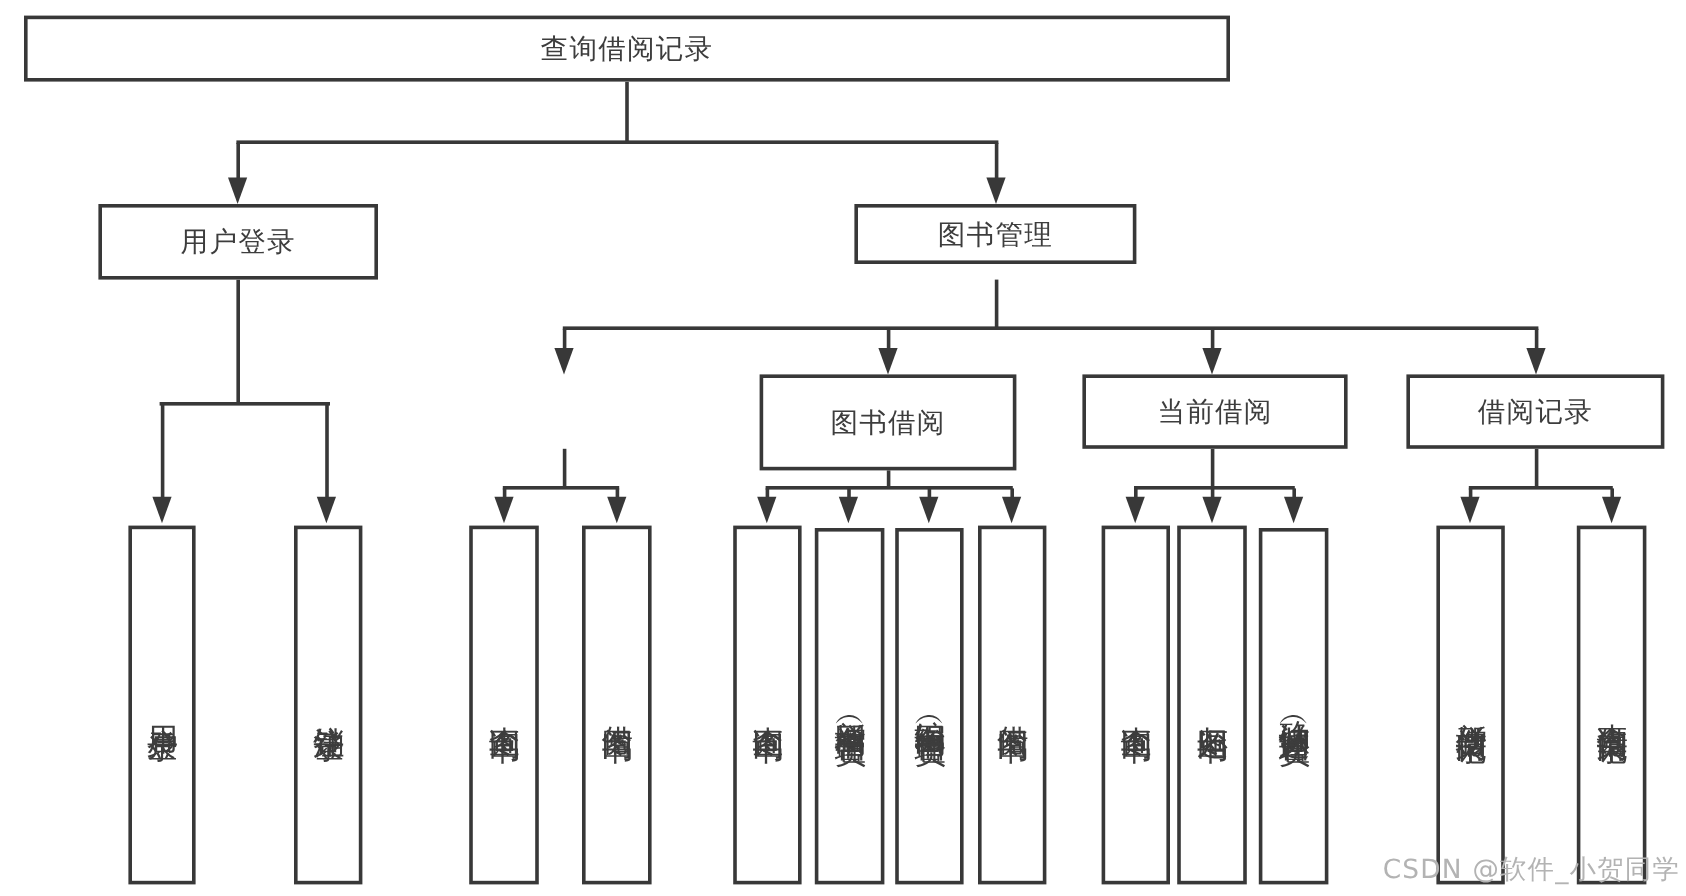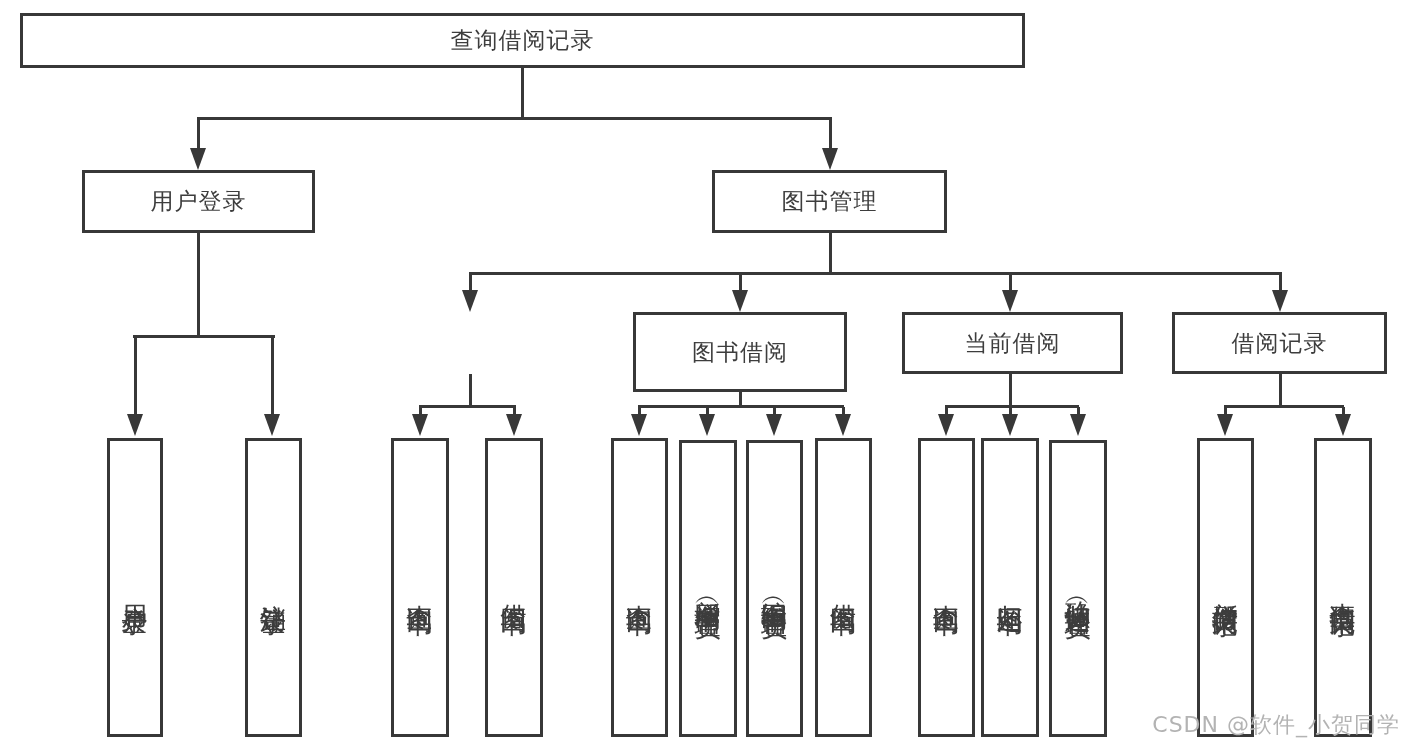--- a/index.html
+++ b/index.html
@@ -93,21 +93,21 @@
   <div class="line" style="left:1342px;top:407px;width:3px;height:9px"></div>
   <div class="ah" style="left:1335px;top:414px"></div>
 
   <div class="box hbox" style="left:20px;top:13px;width:1005px;height:55px">
     <span class="lbl">查询借阅记录</span>
   </div>
 
   <div class="box hbox" style="left:82px;top:170px;width:233px;height:63px">
     <span class="lbl">用户登录</span>
   </div>
-  <div class="box hbox" style="left:712px;top:170px;width:235px;height:63px">
+  <div class="box hbox" style="left:712px;top:170px;width:235px;height:50px">
     <span class="lbl">图书管理</span>
   </div>
 
   <div class="box hbox" style="left:633px;top:312px;width:214px;height:80px">
     <span class="lbl">图书借阅</span>
   </div>
   <div class="box hbox" style="left:1172px;top:312px;width:215px;height:62px">
     <span class="lbl">借阅记录</span>
   </div>
   <div class="box hbox" style="left:902px;top:312px;width:221px;height:62px">

